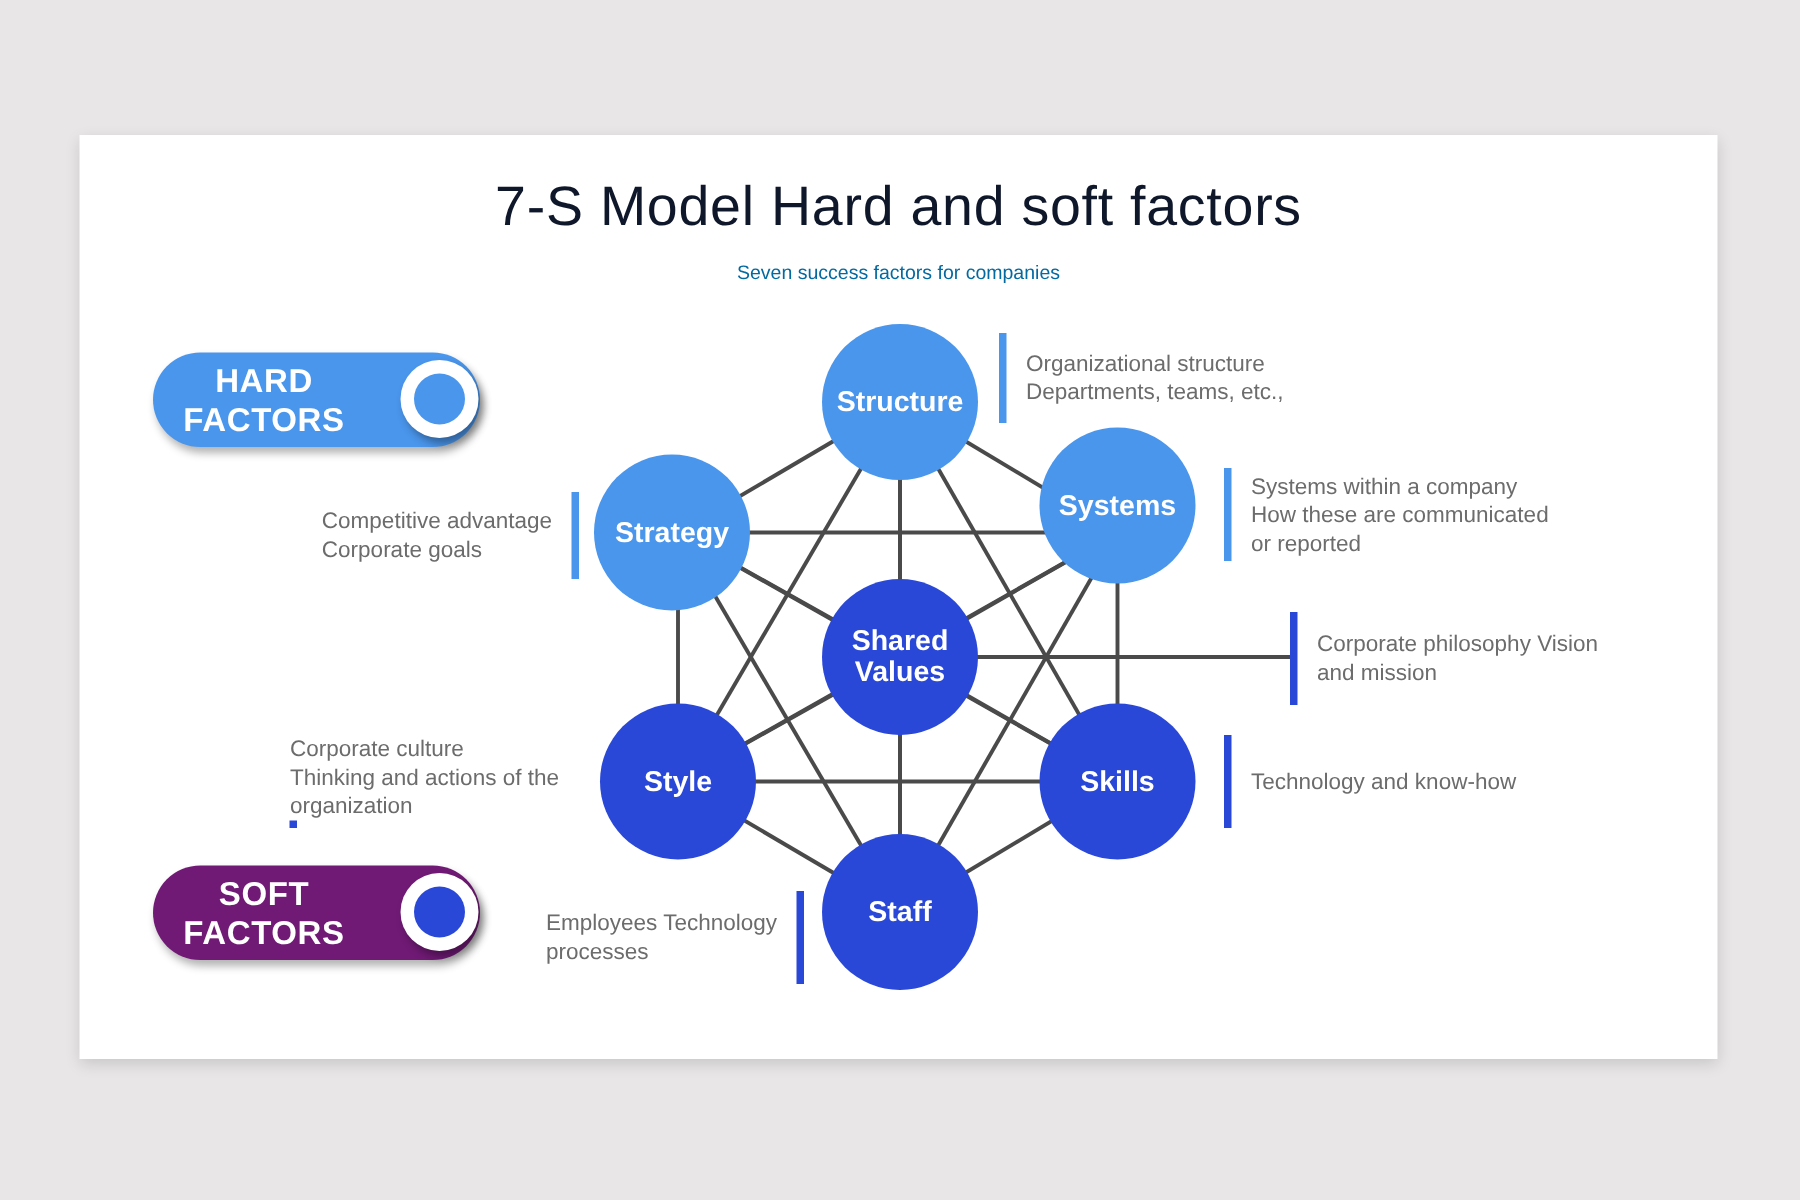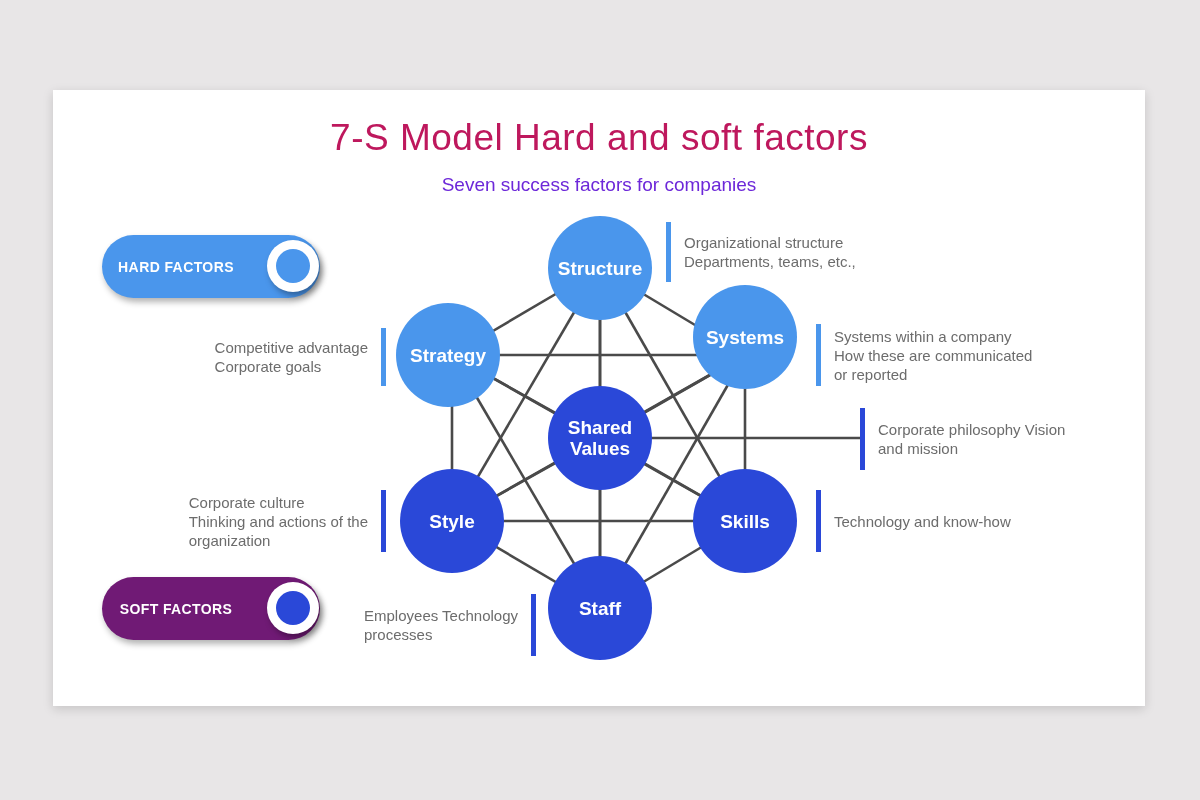--- a/index.html
+++ b/index.html
@@ -20,30 +20,30 @@
     box-shadow: 0 3px 10px rgba(0,0,0,0.15);
   }
 
   .title {
     position: absolute;
     left: 53px; top: 117px;
     width: 1092px;
     text-align: center;
     font-size: 37px;
     font-weight: 400;
-    color: #be185d;
+    color: #0f172a;
     letter-spacing: 0.5px;
   }
   .subtitle {
     position: absolute;
     left: 53px; top: 174px;
     width: 1092px;
     text-align: center;
-    font-size: 19px;
-    color: #6d28d9;
+    font-size: 13px;
+    color: #0369a1;
   }
 
   svg.edges { position: absolute; left: 0; top: 0; width: 1200px; height: 800px; }
   svg.edges line { stroke: #4a4a4a; stroke-width: 2.6; }
 
   .node {
     position: absolute;
     width: 104px; height: 104px;
     border-radius: 50%;
     display: flex; align-items: center; justify-content: center;
@@ -76,41 +76,41 @@
   .note .bar { width: 5px; align-self: stretch; flex: 0 0 5px; }
   .note .bar.hard { background: #4a96ec; }
   .note .bar.soft { background: #2a48d8; }
   .note.right-of .bar { margin-right: 13px; }
   .note.left-of  { justify-content: flex-end; }
   .note.left-of .bar { margin-left: 13px; }
   .note.left-of .txt { text-align: left; }
 
   .note-structure { left: 666px; top: 222px; height: 60px; width: 250px; }
   .note-strategy  { left: 189px; top: 328px; height: 58px; width: 197px; }
-  .note-systems   { left: 816px; top: 324px; height: 62px; width: 250px; }
+  .note-systems   { left: 816px; top: 312px; height: 62px; width: 250px; }
   .note-shared    { left: 860px; top: 408px; height: 62px; width: 240px; }
-  .note-style     { left: 180px; top: 490px; height: 62px; width: 206px; }
+  .note-style     { left: 180px; top: 490px; height: 62px; width: 206px; flex-direction: column; }
   .note-skills    { left: 816px; top: 490px; height: 62px; width: 240px; }
   .note-staff     { left: 348px; top: 594px; height: 62px; width: 188px; }
 
   .pill {
     position: absolute;
     width: 218px; height: 63px;
     border-radius: 32px;
     display: flex; align-items: center;
     box-shadow: 2px 4px 6px rgba(0,0,0,0.3);
   }
   .pill.hard { background: #4a96ec; }
   .pill.soft { background: #701a75; }
   .pill-hard { left: 102px; top: 235px; }
   .pill-soft { left: 102px; top: 577px; }
   .pill-label {
     color: #ffffff;
     font-weight: bold;
-    font-size: 14px;
+    font-size: 22px;
     letter-spacing: 0.4px;
     flex: 1;
     text-align: center;
     padding-left: 6px;
     padding-right: 76px;
   }
   .pill-knob {
     position: absolute;
     right: 1px; top: 5px;
     width: 52px; height: 52px;

